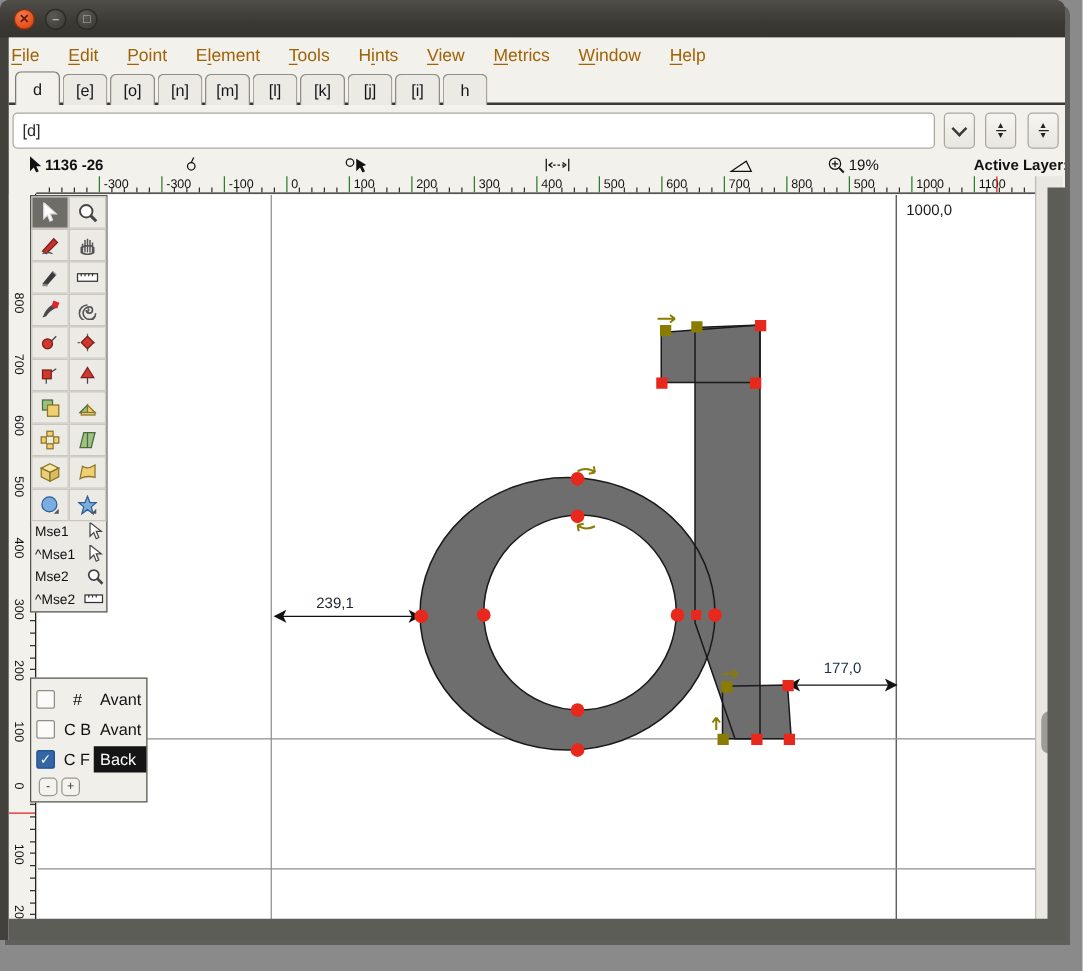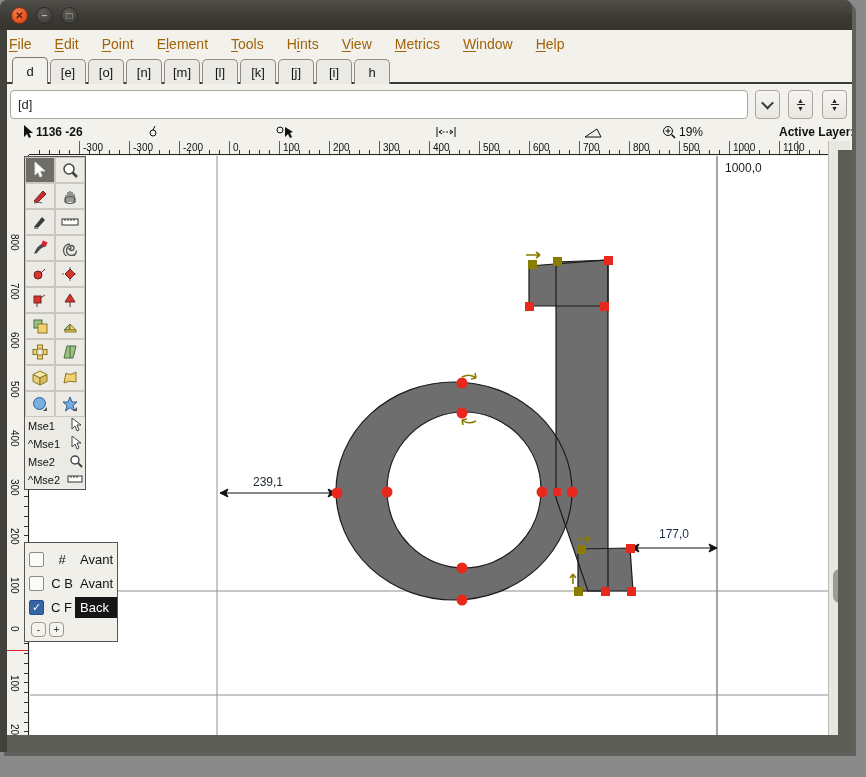--- a/index.html
+++ b/index.html
@@ -295,21 +295,21 @@
           <div class="htick" style="left: 720px;"></div>
           <div class="htick" style="left: 730px;"></div>
           <div class="htick" style="left: 740px;"></div>
           <div class="htick major" style="left: 750px;"></div>
           <div class="htick" style="left: 760px;"></div>
           <div class="htick" style="left: 770px;"></div>
           <div class="htick" style="left: 780px;"></div>
           <div class="htick" style="left: 790px;"></div>
           <div class="hlabel" style="left: 54px;">-300</div>
           <div class="hlabel" style="left: 104px;">-300</div>
-          <div class="hlabel" style="left: 154px;">-200</div>
+          <div class="hlabel" style="left: 154px;">-100</div>
           <div class="hlabel" style="left: 204px;">0</div>
           <div class="hlabel" style="left: 254px;">100</div>
           <div class="hlabel" style="left: 304px;">200</div>
           <div class="hlabel" style="left: 354px;">300</div>
           <div class="hlabel" style="left: 404px;">400</div>
           <div class="hlabel" style="left: 454px;">500</div>
           <div class="hlabel" style="left: 504px;">600</div>
           <div class="hlabel" style="left: 554px;">700</div>
           <div class="hlabel" style="left: 604px;">800</div>
           <div class="hlabel" style="left: 654px;">500</div>

